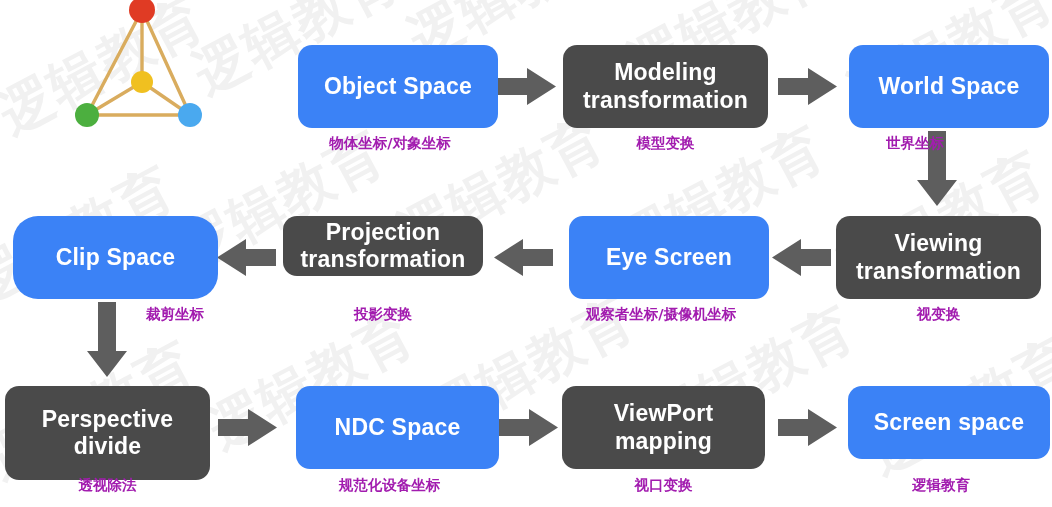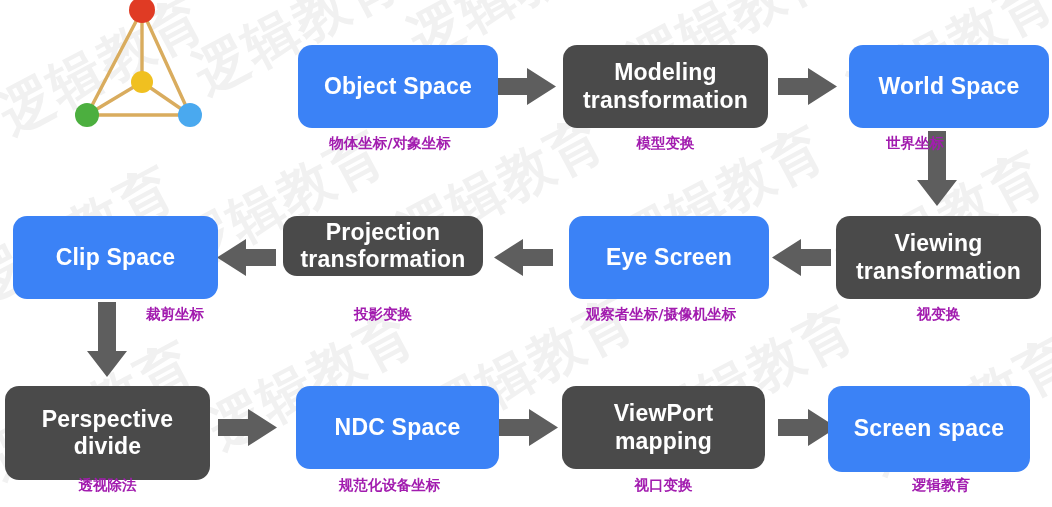--- a/index.html
+++ b/index.html
@@ -165,26 +165,26 @@
 
 <div class="node dark" style="left:836px; top:216px; width:205px; height:83px;">Viewing transformation</div>
 <div class="caption" style="left:836px; top:305px; width:205px;">视变换</div>
 
 <div class="node tan" style="left:561px; top:216px; width:200px; height:83px;">Eye Screen</div>
 <div class="caption" style="left:551px; top:305px; width:220px;">观察者坐标/摄像机坐标</div>
 
 <div class="node dark" style="left:283px; top:216px; width:200px; height:60px;">Projection transformation</div>
 <div class="caption" style="left:283px; top:305px; width:200px;">投影变换</div>
 
-<div class="node tan" style="left:5px; top:216px; width:205px; height:83px;">Clip Space</div>
+<div class="node tan" style="left:5px; top:216px; width:205px; height:83px;border-radius:25px;">Clip Space</div>
 <div class="caption" style="left:90px; top:305px; width:170px;">裁剪坐标</div>
 
 <div class="node dark" style="left:5px; top:386px; width:205px; height:94px;">Perspective divide</div>
 <div class="caption" style="left:5px; top:476px; width:205px;">透视除法</div>
 
 <div class="node tan" style="left:288px; top:386px; width:203px; height:83px;">NDC Space</div>
 <div class="caption" style="left:288px; top:476px; width:203px;">规范化设备坐标</div>
 
 <div class="node dark" style="left:562px; top:386px; width:203px; height:83px;">ViewPort mapping</div>
 <div class="caption" style="left:562px; top:476px; width:203px;">视口变换</div>
 
-<div class="node tan" style="left:820px; top:386px; width:202px; height:86px;">Screen space</div>
+<div class="node tan" style="left:840px; top:386px; width:202px; height:73px;">Screen space</div>
 <div class="caption" style="left:840px; top:476px; width:202px;">逻辑教育</div>
 
 </body></html>

